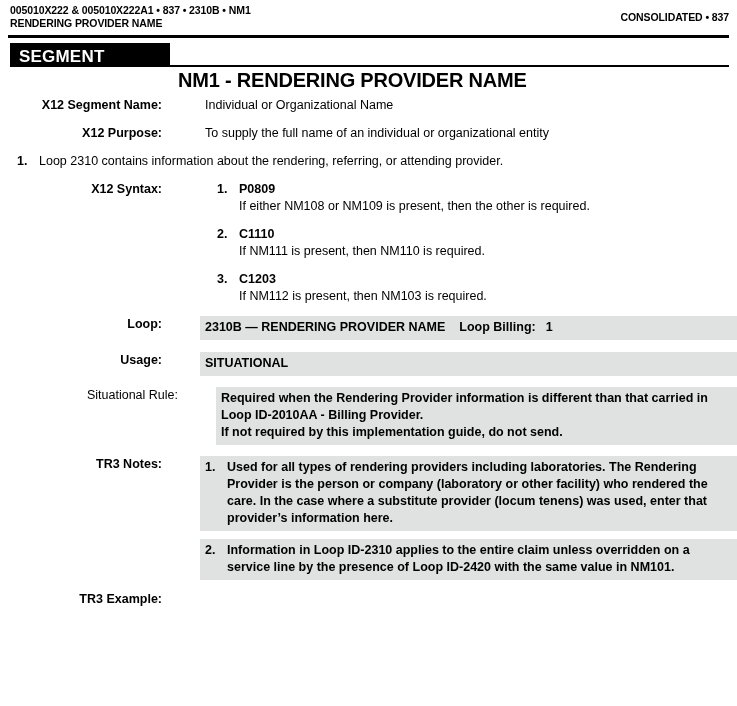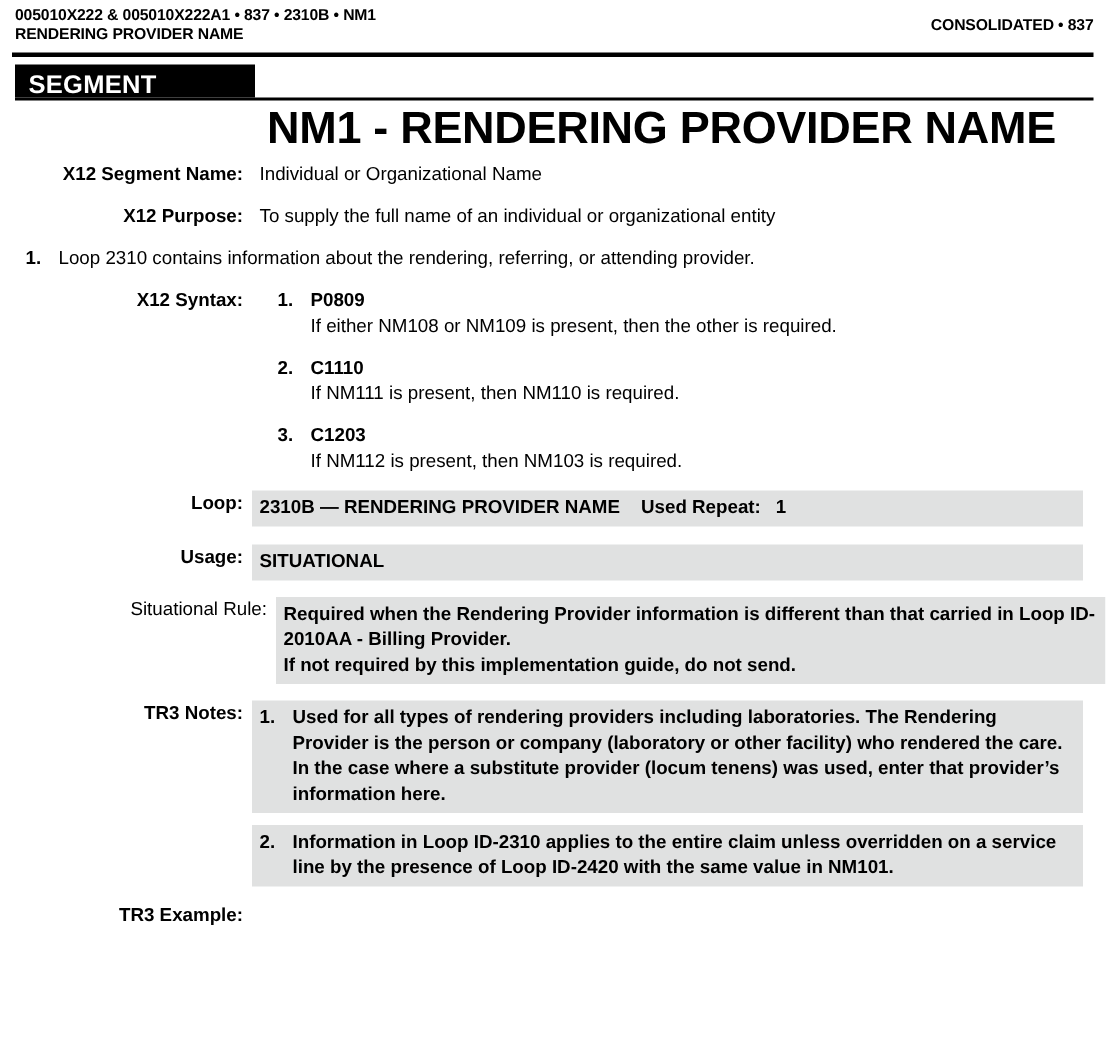--- a/index.html
+++ b/index.html
@@ -86,33 +86,34 @@
 
   
   .doc-body {
     position: absolute;
     left: 0;
     top: 69px;
     width: 737px;
   }
 
   .seg-title {
-    font-size: 30px;
+    font-size: 20px;
     font-weight: bold;
     margin: 0 0 6px 0;
     padding-left: 178px;
     letter-spacing: -0.2px;
     line-height: 1.1;
   }
 
   
   .row {
     display: flex;
     align-items: flex-start;
     margin-bottom: 2px;
+    gap: 32px;
   }
   .lbl {
     width: 168px;
     min-width: 168px;
     text-align: right;
     font-size: 12.5px;
     font-weight: bold;
     padding-right: 6px;
     box-sizing: border-box;
     line-height: 17px;
@@ -240,21 +241,21 @@
         </li>
       </ol>
     </div>
   </div>
 
   <div class="row-gap-md"></div>
 
   <div class="row">
     <div class="lbl">Loop:</div>
     <div class="val shaded bold">
-      <span class="nowrap">2310B — RENDERING PROVIDER NAME</span><span class="nowrap" style="padding-left:14px">Used Repeat:</span><span class="nowrap" style="padding-left:10px">1</span>
+      <span class="nowrap">2310B — RENDERING PROVIDER NAME</span><span class="nowrap" style="padding-left:14px">Loop Billing:</span><span class="nowrap" style="padding-left:10px">1</span>
     </div>
   </div>
 
   <div class="row-gap-sm"></div>
 
 
   <div class="row-gap-sm"></div>
 
   <div class="row">
     <div class="lbl">Usage:</div>

